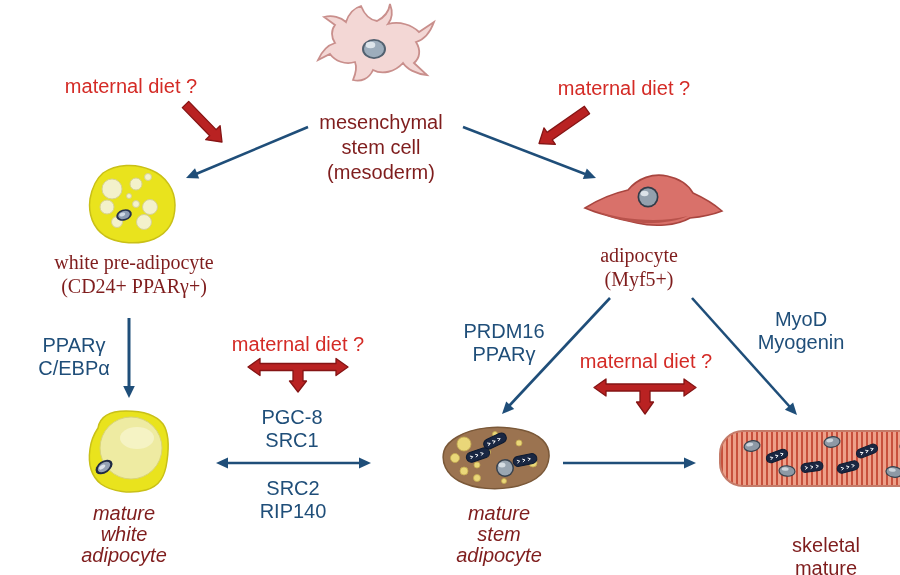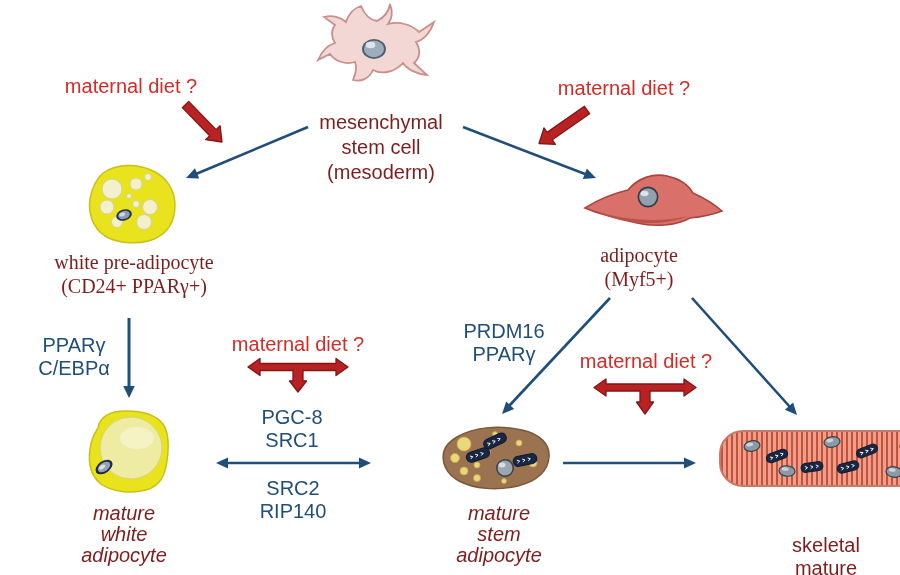--- a/index.html
+++ b/index.html
@@ -250,20 +250,24 @@
     <div>adipocyte</div>
   </div>
 
   <div class="lbl blue" style="left:468px;top:320px">
     <div>PRDM16</div>
     <div>PPARγ</div>
   </div>
 
   <div class="lbl red" style="left:610px;top:350px">maternal diet ?</div>
 
+  <div class="lbl blue" style="left:765px;top:308px">
+    <div>MyoD</div>
+    <div>Myogenin</div>
+  </div>
 
   <div class="lbl lh21" style="left:463px;top:503px">
     <div>mature</div>
     <div>stem</div>
     <div>adipocyte</div>
   </div>
 
   <div class="lbl" style="left:790px;top:534px">
     <div>skeletal</div>
     <div>mature</div>

